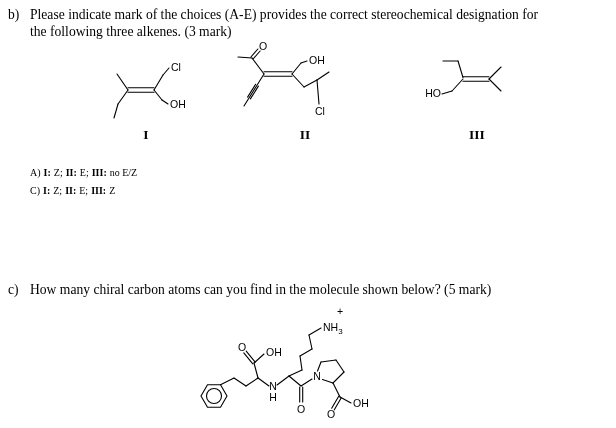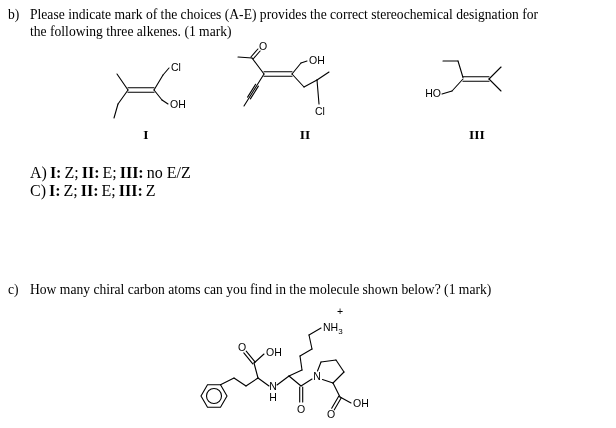--- a/index.html
+++ b/index.html
@@ -4,21 +4,21 @@
 <style>
   * { margin:0; padding:0; box-sizing:border-box; }
   html,body { background:#ffffff; }
   .page {
     position:relative; width:616px; height:428px; background:#fff;
     font-family:"Liberation Serif", serif; color:#000; overflow:hidden;
   }
   .qrow { position:absolute; display:flex; font-size:13.6px; line-height:1.28; }
   .qkey { flex:0 0 22px; width:22px; }
   .qtext { width:572px; }
-  .choices { position:absolute; left:30px; top:164px; font-size:16px; line-height:17.6px; }
+  .choices { position:absolute; left:30px; top:164px; font-size:10px; line-height:17.6px; }
   .choice b { font-weight:bold; }
   .choice span, .choice b { margin-right:3px; }
   svg.struct { position:absolute; overflow:visible; }
   svg text {
     font-family:"Liberation Sans", sans-serif; font-size:10.5px;
     fill:#000; stroke:none;
   }
   svg text.rn {
     font-family:"Liberation Serif", serif; font-size:13.5px; font-weight:bold;
   }
@@ -26,21 +26,21 @@
 </style>
 </head>
 <body>
 
 <div class="page">
 
   <div class="qrow" style="left:8px; top:6px;">
     <div class="qkey">b)</div>
     <div class="qtext">
       <div>Please indicate mark of the choices (A-E) provides the correct stereochemical designation for</div>
-      <div>the following three alkenes. (1 mark)</div>
+      <div>the following three alkenes. (3 mark)</div>
     </div>
   </div>
 
   <svg class="struct" style="left:100px; top:48px;" width="110" height="100" viewBox="0 0 110 100">
     <g>
       <line x1="28" y1="42" x2="17" y2="26"></line>
       <line x1="28" y1="42" x2="18" y2="56"></line>
       <line x1="18" y1="56" x2="14" y2="70"></line>
       <line x1="28" y1="39.8" x2="54" y2="39.8"></line>
       <line x1="28" y1="44.2" x2="54" y2="44.2"></line>
@@ -97,21 +97,21 @@
     <div class="choice">
       <span>A)</span><b>I:</b><span>Z;</span><b>II:</b><span>E;</span><b>III:</b><span>no E/Z</span>
     </div>
     <div class="choice">
       <span>C)</span><b>I:</b><span>Z;</span><b>II:</b><span>E;</span><b>III:</b><span>Z</span>
     </div>
   </div>
 
   <div class="qrow" style="left:8px; top:281px;">
     <div class="qkey">c)</div>
-    <div class="qtext">How many chiral carbon atoms can you find in the molecule shown below? (1 mark)</div>
+    <div class="qtext">How many chiral carbon atoms can you find in the molecule shown below? (5 mark)</div>
   </div>
 
   <svg class="struct" style="left:190px; top:302px;" width="200" height="125" viewBox="0 0 200 125">
     <g>
       <polygon points="37,94 30.5,82.7 17.5,82.7 11,94 17.5,105.3 30.5,105.3"></polygon>
       <circle cx="24" cy="94" r="7.5"></circle>
     </g>
     <g>
       <line x1="30.5" y1="82.7" x2="44" y2="76"></line>
       <line x1="44" y1="76" x2="56" y2="84"></line>

